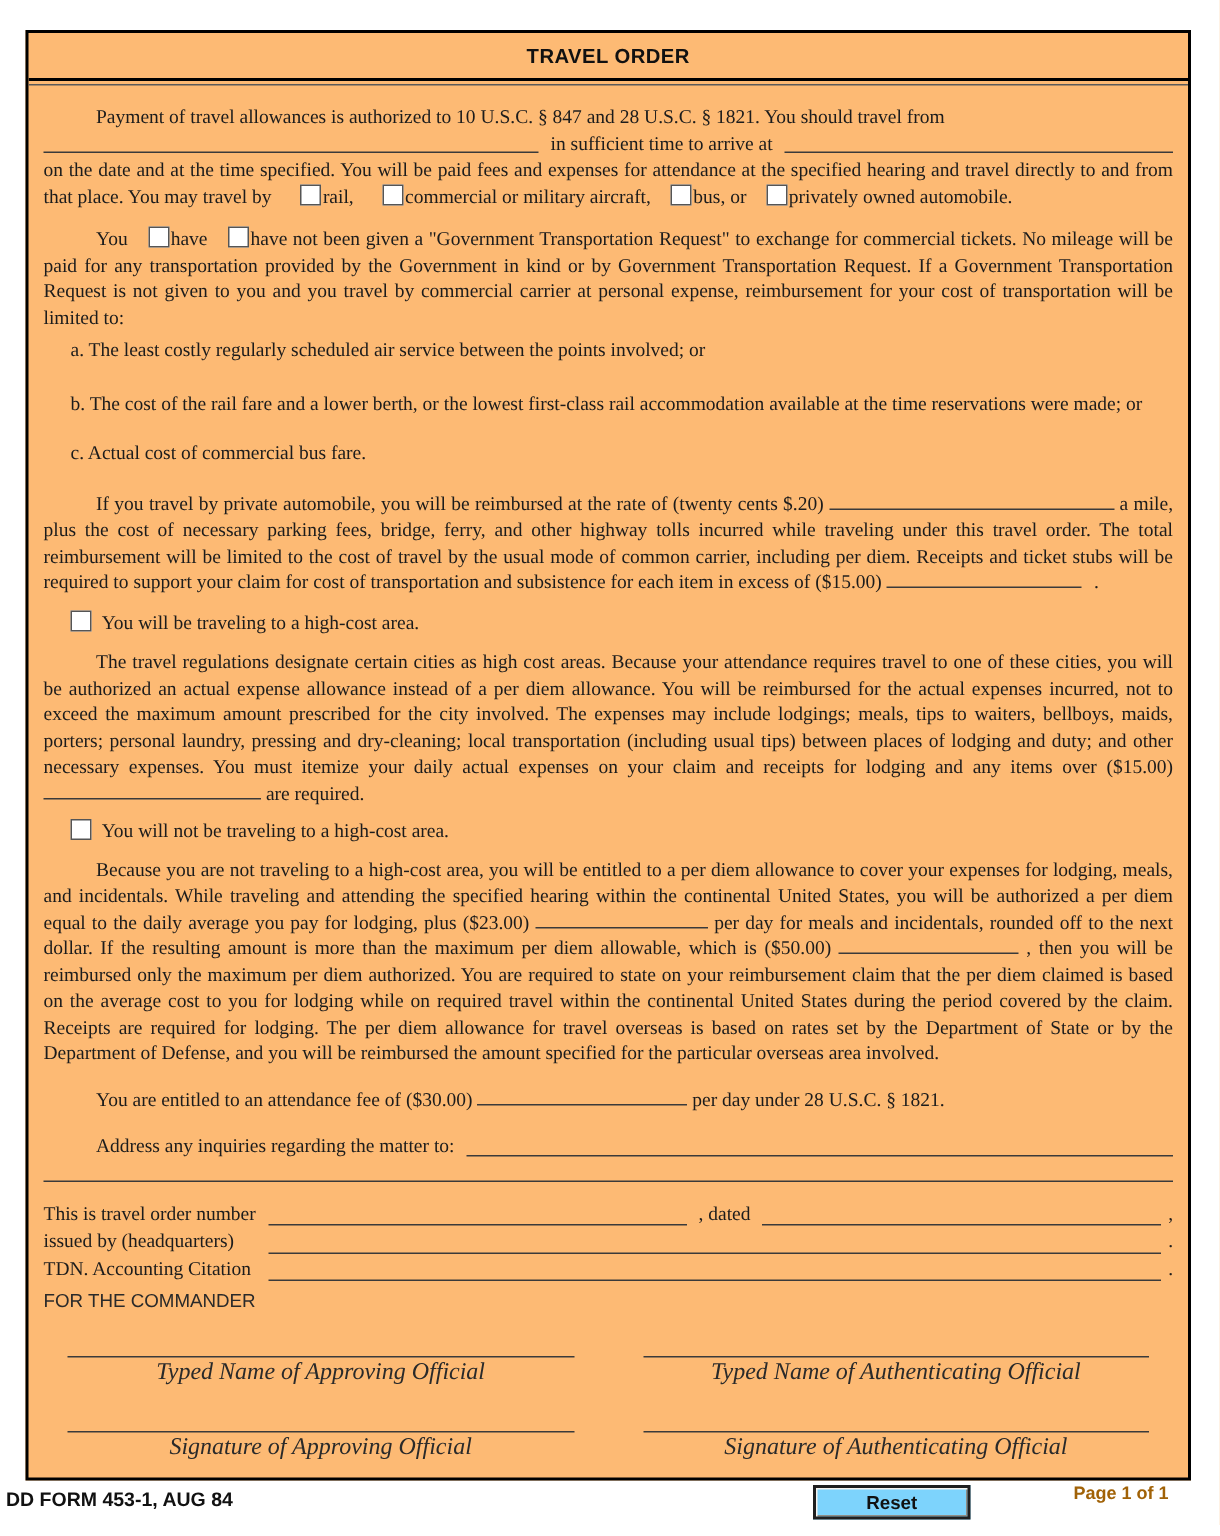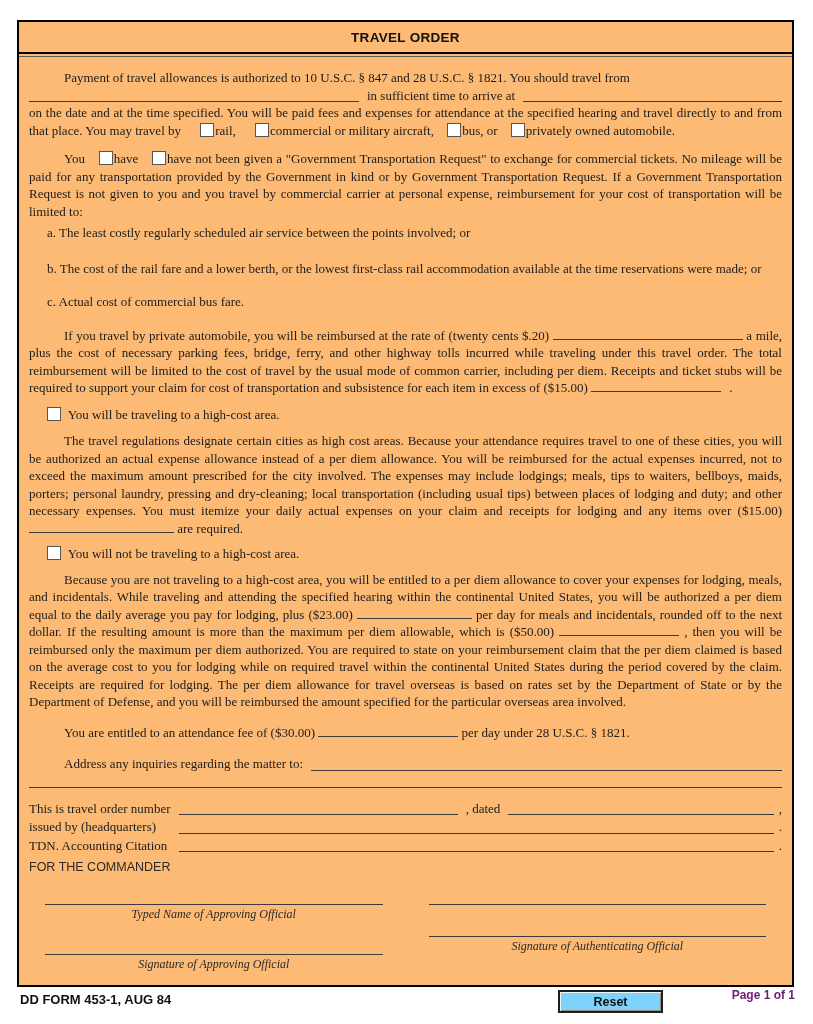--- a/index.html
+++ b/index.html
@@ -24,39 +24,39 @@
   .fill-row{display:flex;align-items:center;margin:0;}
   .fill-row .blank{height:13px;}
   .fill-row .grow{flex:1;}
   .mid-text{padding:0 8px;white-space:nowrap;}
   .sub-item{margin-left:18px;}
   .mt11{margin-top:11px;} .mt18{margin-top:18px;} .mt16{margin-top:16px;} .mt14{margin-top:14px;}
   .mt13{margin-top:13px;} .mt12{margin-top:12px;} .mt9{margin-top:9px;} .mt8{margin-top:8px;} .mt4{margin-top:4px;}
   .cb-line{margin-left:18px;}
   .cb-line .cb{margin-right:4px;}
   .wide-line{border-bottom:1px solid #3a3a3a;height:1px;margin-top:13px;}
-  .order-row{display:flex;align-items:center;margin-top:1px;}
+  .order-row{display:flex;align-items:flex-end;margin-top:1px;}
   .order-label{flex:0 0 150px;white-space:nowrap;}
   .order-row .blank{height:13px;}
   .order-row .b1{flex:1.05;} .order-row .b2{flex:1;}
   .punct{padding-left:5px;}
   .commander{text-align:left;font-family:"Liberation Sans","DejaVu Sans",sans-serif;
              font-size:12.5px;color:#2a2a2a;margin-top:5px;}
   .sig-grid{display:grid;grid-template-columns:1fr 1fr;column-gap:46px;padding:0 16px;margin-top:26px;}
   .sig-line{border-bottom:1px solid #3a3a3a;height:1px;}
   .sig-line.second{margin-top:30px;}
-  .sig-label{text-align:center;font-style:italic;font-size:12px;color:#2a2a2a;margin-top:1px;}
-  .page-footer{position:absolute;left:20px;top:988px;width:777px;height:32px;
+  .sig-label{text-align:center;font-style:italic;font-size:16px;color:#2a2a2a;margin-top:1px;}
+  .page-footer{position:absolute;left:4px;top:988px;width:777px;height:32px;
                font-family:"Liberation Sans","DejaVu Sans",sans-serif;}
   .form-id{position:absolute;left:0;top:4px;font-weight:bold;font-size:13px;color:#111;}
   .reset-btn{position:absolute;left:538px;top:2px;width:105px;height:23px;
              background:#7dd3fc;border:2px solid #1f1f1f;
              box-shadow:inset 1px 1px 0 #f4f3ef, inset -1px -1px 0 #8f8c84;
              font-family:"Liberation Sans","DejaVu Sans",sans-serif;font-weight:bold;font-size:12.5px;color:#111;}
-  .page-num{position:absolute;right:2px;top:0;font-weight:bold;font-size:12px;color:#701a75;}
+  .page-num{position:absolute;right:2px;top:0;font-weight:bold;font-size:12px;color:#a16207;}
 </style>
 </head>
 <body>
 
 <div class="page">
   <div class="form-box">
     <div class="form-header">
       <span class="form-title">TRAVEL ORDER</span>
     </div>
     <div class="header-rule"></div>
@@ -160,20 +160,21 @@
 
       <div class="sig-grid">
         <div>
           <div class="sig-line"></div>
           <div class="sig-label">Typed Name of Approving Official</div>
           <div class="sig-line second"></div>
           <div class="sig-label">Signature of Approving Official</div>
         </div>
         <div>
           <div class="sig-line"></div>
+          <div class="sig-label">Typed Name of Authenticating Official</div>
           <div class="sig-line second"></div>
           <div class="sig-label">Signature of Authenticating Official</div>
         </div>
       </div>
 
     </div>
   </div>
 
   <div class="page-footer">
     <span class="form-id">DD FORM 453-1, AUG 84</span>

